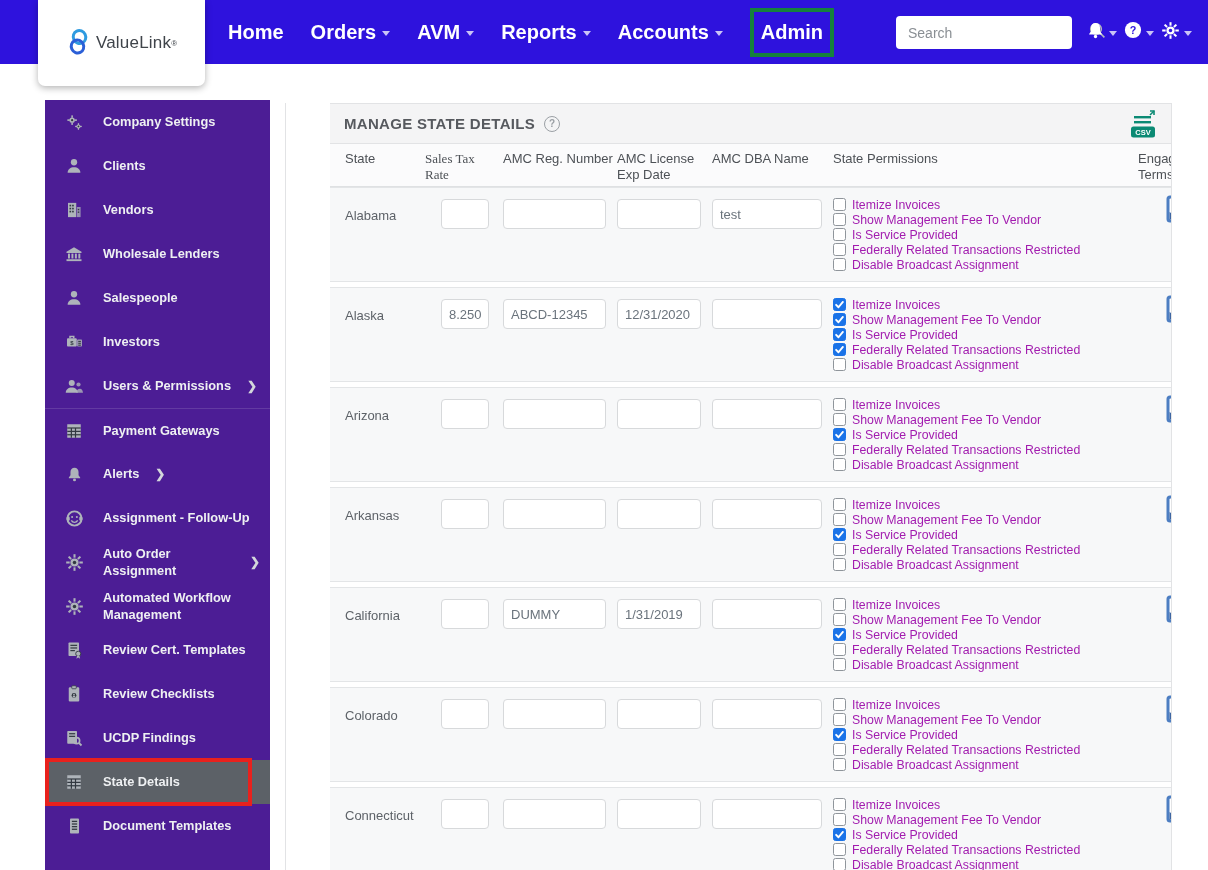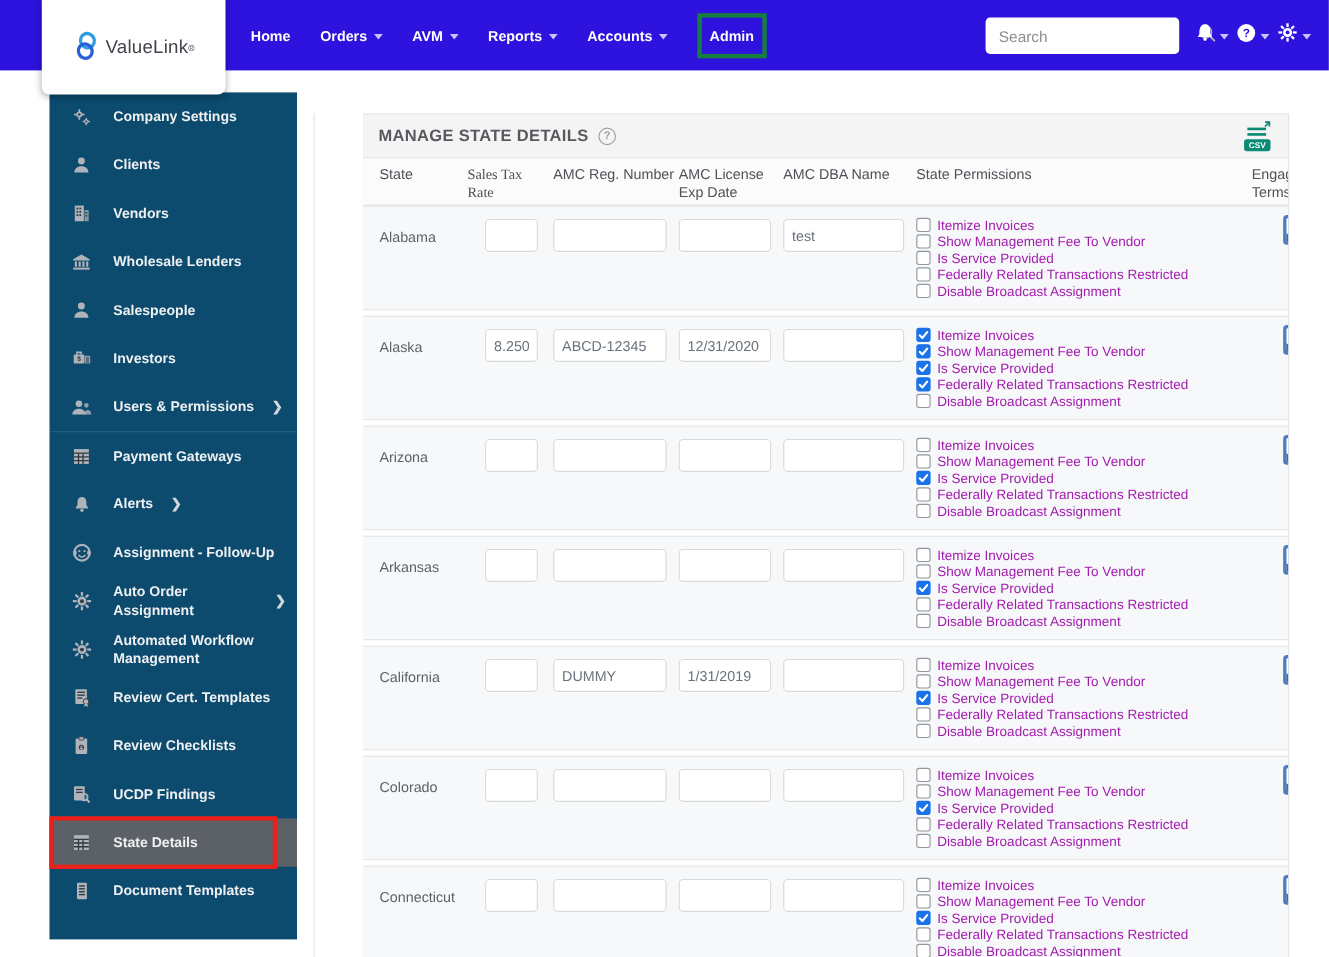--- a/index.html
+++ b/index.html
@@ -7,33 +7,33 @@
               font-family:"Liberation Sans", sans-serif; }
 
   
   .topbar { position:absolute; left:0; top:0; width:1208px; height:64px; background:#2e12dd; }
   .logo-card { position:absolute; left:38px; top:0; width:167px; height:86px; background:#fff;
                border-radius:0 0 7px 7px; box-shadow:0 2px 7px rgba(0,0,0,.3);
                display:flex; align-items:center; justify-content:center; z-index:5; }
   .logo-text { font-size:17px; color:#3f444a; letter-spacing:.2px; }
   .logo-reg { font-size:8px; vertical-align:super; color:#3f444a; }
   .nav { position:absolute; left:228px; top:0; height:64px; display:flex; align-items:center; gap:27px; }
-  .nav-item { color:#fff; font-size:13px; font-weight:bold; display:flex; align-items:center; gap:6px; cursor:pointer; white-space:nowrap; }
+  .nav-item { color:#fff; font-size:20px; font-weight:bold; display:flex; align-items:center; gap:6px; cursor:pointer; white-space:nowrap; }
   .caret { width:0; height:0; border-left:4px solid transparent; border-right:4px solid transparent;
            border-top:5px solid rgba(255,255,255,.75); margin-top:2px; }
   .nav-annot { border:4px solid #15803d; padding:9px 7px; }
   .search-wrap { position:absolute; left:896px; top:16px; width:176px; height:33px; background:#fff;
                  border-radius:4px; display:flex; align-items:center; padding:0 10px 0 12px; }
   .search-input { border:0; outline:none; flex:1; font-size:14px; color:#444; background:transparent; font-family:inherit; }
   .search-input::placeholder { color:#8a8f94; }
   .top-icons { position:absolute; left:1086px; top:0; height:64px; display:flex; align-items:center; gap:7px; }
   .top-ic { display:flex; align-items:center; gap:4px; cursor:pointer; }
 
   
-  .sidebar { position:absolute; left:45px; top:84px; width:225px; height:770px; background:#0c4a6e; z-index:4; }
+  .sidebar { position:absolute; left:45px; top:100px; width:225px; height:770px; background:#4c1d95; z-index:4; }
   .sb-item { position:relative; display:flex; align-items:center; min-height:44px; padding:0 10px 0 17px;
              cursor:pointer; }
   .sb-item.divider-above { border-top:1px solid rgba(255,255,255,.13); }
   .sb-item.selected { background:#5c6167; }
   .sb-icon { width:24px; min-width:24px; display:flex; align-items:center; justify-content:center; color:#aeb4ba; }
   .sb-label { color:#eef0f2; font-size:12.8px; font-weight:bold; margin-left:17px; line-height:1.35; }
   .sb-chev { color:#d3d7db; font-size:12px; font-weight:bold; margin-left:16px; }
   .sb-annot { position:absolute; left:0; top:-2px; bottom:-2px; right:18px; border:4px solid #e8211d; pointer-events:none; }
 
   

